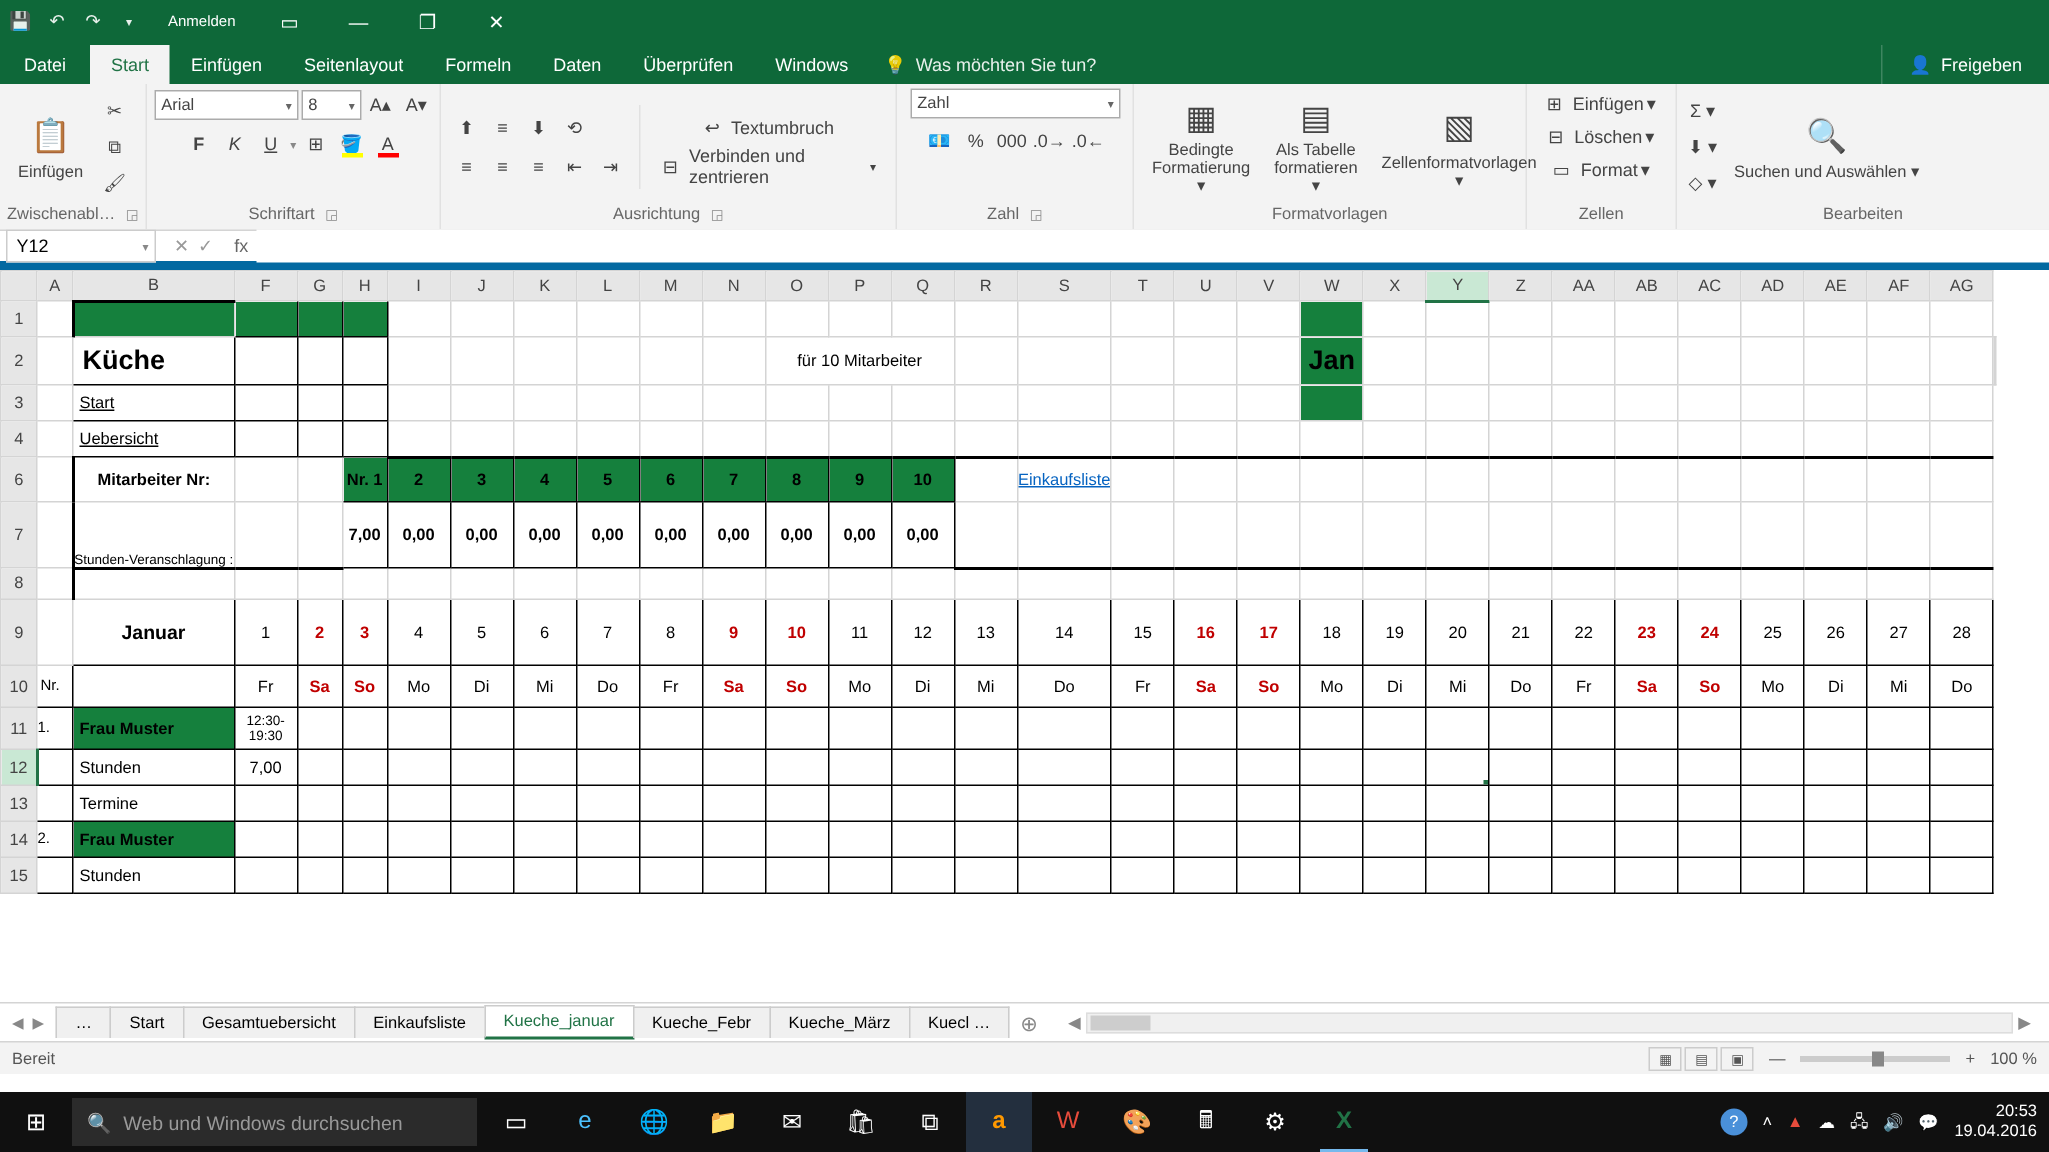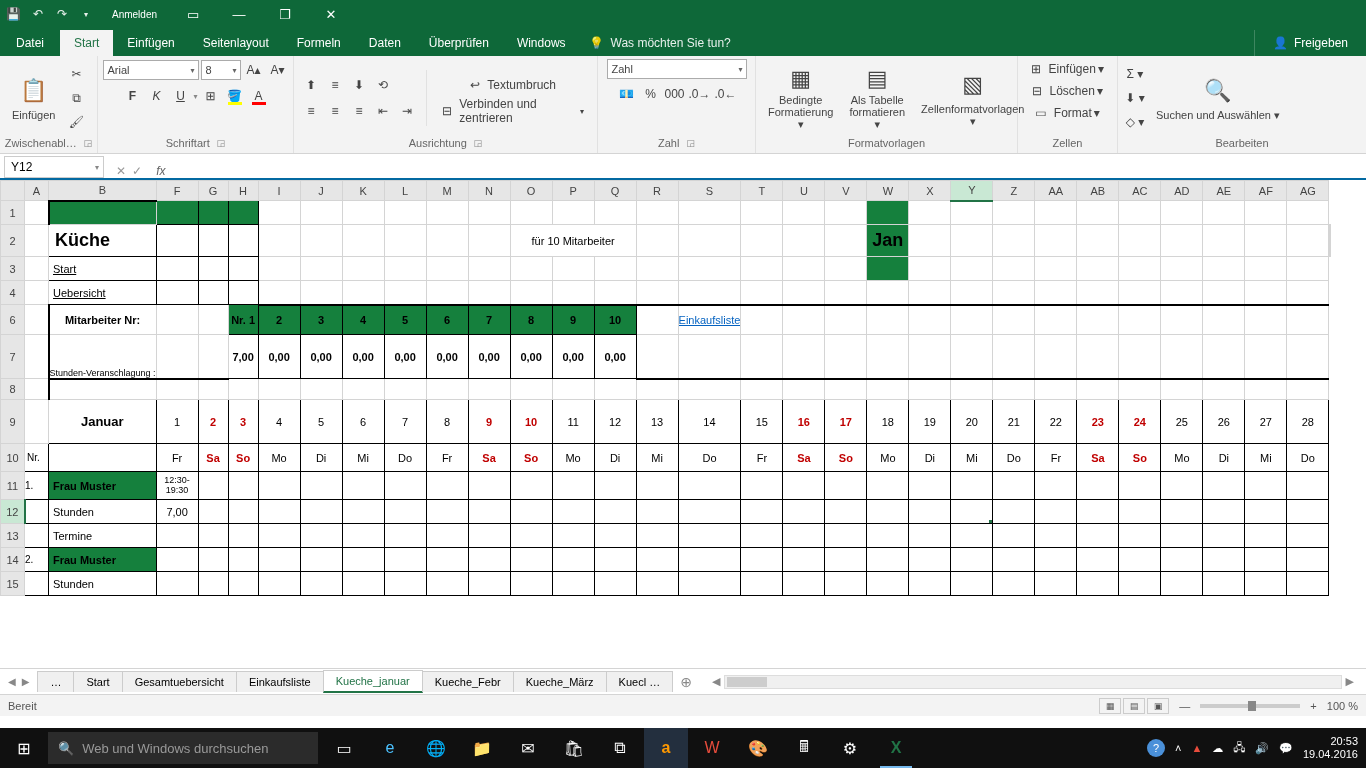--- a/index.html
+++ b/index.html
@@ -24,25 +24,25 @@
 .dlaunch{font-size:9px;color:#888;margin-left:4px}
 .rbtn{min-width:22px;height:22px;display:flex;align-items:center;justify-content:center;border:1px solid transparent;font-size:12px}
 .bigbtn{display:flex;flex-direction:column;align-items:center;justify-content:center;padding:2px 6px;gap:2px;height:66px}
 .bigbtn .icn{width:32px;height:32px;display:flex;align-items:center;justify-content:center;font-size:22px}
 .bigbtn .lbl{font-size:11px;line-height:1.1;text-align:center}
 .combo{border:1px solid #ababab;background:#fff;height:20px;display:flex;align-items:center;padding:0 14px 0 4px;font-size:11px;position:relative}
 .combo::after{content:"▾";position:absolute;right:3px;font-size:8px;color:#666}
 .col{display:flex;flex-direction:column;gap:2px}
 .row{display:flex;gap:2px;align-items:center}
 .vsep{width:1px;height:56px;background:#e1e1e1;margin:0 4px}
-.namebox-bar{height:26px;border-bottom:2px solid #0369a1;display:flex;align-items:flex-end;font-size:12px;background:#fff}
+.namebox-bar{height:26px;border-bottom:6px solid #0369a1;display:flex;align-items:center;font-size:12px;background:#fff}
 .namebox{width:100px;height:22px;border:1px solid #ccc;margin:0 4px;padding:0 18px 0 6px;display:flex;align-items:center;background:#fff;position:relative}
 .namebox::after{content:"▾";position:absolute;right:4px;font-size:8px;color:#888}
 .fx-btns{display:flex;gap:6px;padding:0 8px;color:#999;font-size:12px}
-.fx-label{font-style:italic;color:#666;padding:0 6px;font-size:12px}
+.fx-label{color:#666;padding:0 6px;font-size:12px}
 .formula-input{flex:1;height:22px;border:none;outline:none;font-size:12px;padding:0 4px}
 .grid-area{height:488px;overflow:hidden;position:relative}
 .grid{border-collapse:collapse;table-layout:fixed;font-size:11px}
 .grid td,.grid th{border:1px solid #d4d4d4;height:21px;overflow:hidden;white-space:nowrap;text-overflow:clip}
 .grid .colhdr{background:#e6e6e6;text-align:center;font-weight:400;font-size:11px;color:#444;height:20px}
 .grid .colhdr.sel{background:#c9e8d4;border-bottom:2px solid #217346}
 .grid .rowhdr{background:#e6e6e6;text-align:center;font-weight:400;width:24px;font-size:11px;color:#444}
 .grid .rowhdr.sel{background:#c9e8d4;border-right:2px solid #217346}
 .selcell{border:2px solid #217346!important;position:relative}
 .selcell::after{content:"";position:absolute;right:-3px;bottom:-3px;width:6px;height:6px;background:#217346}

